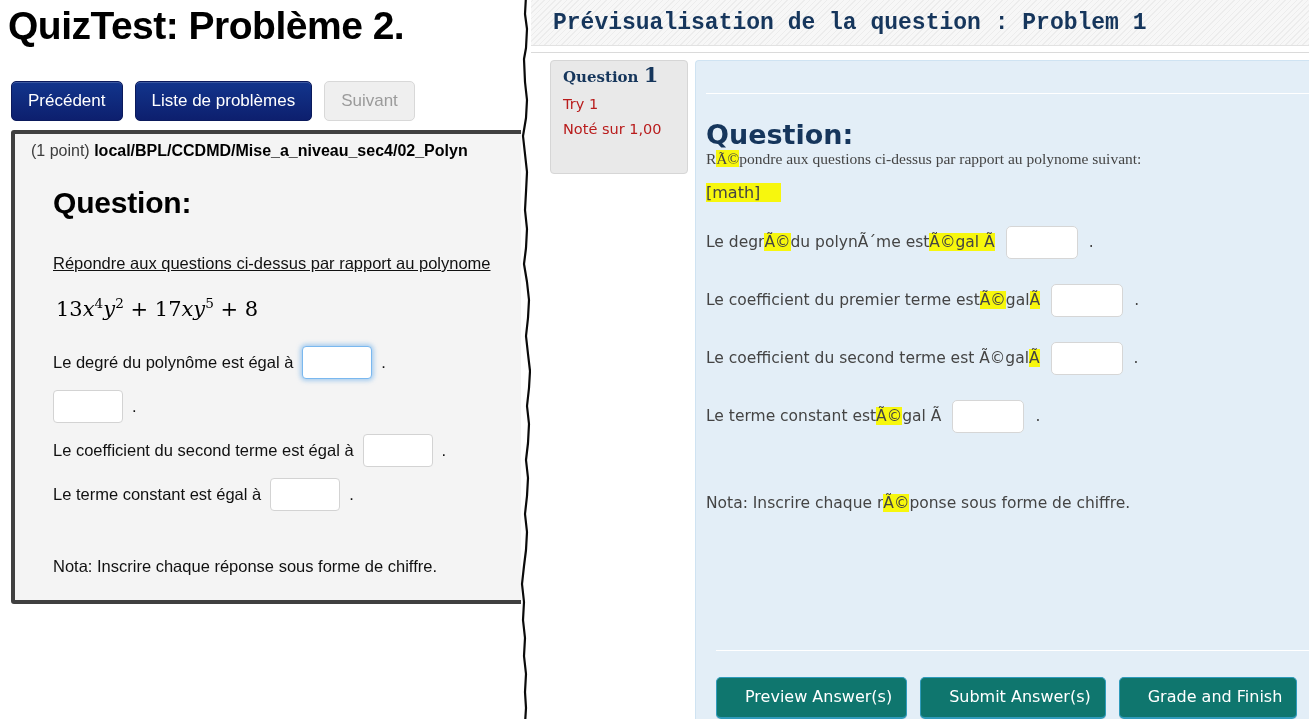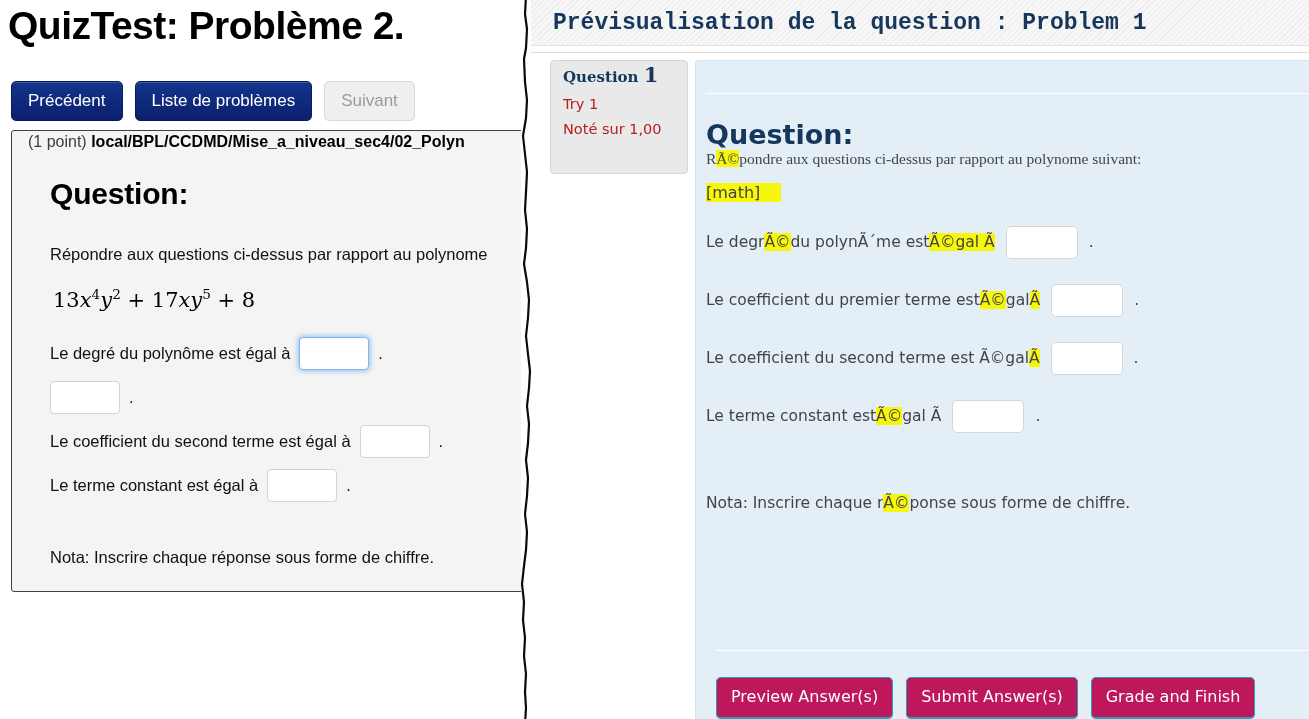--- a/index.html
+++ b/index.html
@@ -56,23 +56,23 @@
     background: #efefef;
     border-color: #d8d8d8;
     color: #9b9b9b;
     cursor: default;
   }
 
   #problem-card {
     position: absolute; left: 11px; top: 130px;
     width: 700px;             
     background: #f4f4f4;
-    border: 1px solid #404040;
+    border: 4px solid #404040;
     border-radius: 3px;
-    padding: 2px 16px 18px 16px;
+    padding: 8px 16px 18px 16px;
   }
 
   #point-line {
     font-size: 16px;
     color: #111;
     white-space: nowrap;
     margin-bottom: 6px;
   }
   #point-line .pt { color: #3c3c3c; font-weight: normal; }
   #point-line .path { font-weight: bold; color:#000; }
@@ -83,20 +83,21 @@
     color: #000;
     margin: 26px 0 34px 22px;
     letter-spacing: -0.2px;
   }
 
   #left-intro {
     font-size: 16.5px;
     color: #111;
     margin: 0 0 0 22px;
     white-space: nowrap;
+    text-decoration: underline;
   }
 
   #left-math {
     margin: 22px 0 22px 25px;
     font-family: "DejaVu Serif", "Liberation Serif", serif;
     font-size: 21px;
     color: #000;
     white-space: nowrap;
   }
   #left-math i { font-family: "DejaVu Serif","Liberation Serif",serif; font-style: italic; }
@@ -271,29 +272,29 @@
 
   #r-footer-rule {
     position: absolute; left: 10px; bottom: 68px; right: 0;
     height: 1px; background: #ffffff;
   }
   #r-buttons {
     position: absolute; left: 10px; bottom: 0px;
     display: flex; gap: 13px;
   }
   .teal-btn {
-    background: #be185d;
+    background: #0f766e;
     border: 1px solid #2f9bbb;
     border-bottom-width: 2px;
     border-radius: 5px;
     color: #ffffff;
     font-family: "DejaVu Sans", sans-serif;
     font-size: 16px;
     line-height: 1;
-    padding: 11px 14px 12px 14px;
+    padding: 11px 14px 12px 28px;
     cursor: pointer;
     white-space: nowrap;
     box-shadow: 0 1px 0 rgba(0,0,0,0.08);
   }
 </style>
 </head>
 <body>
 
 <div id="root">
 

